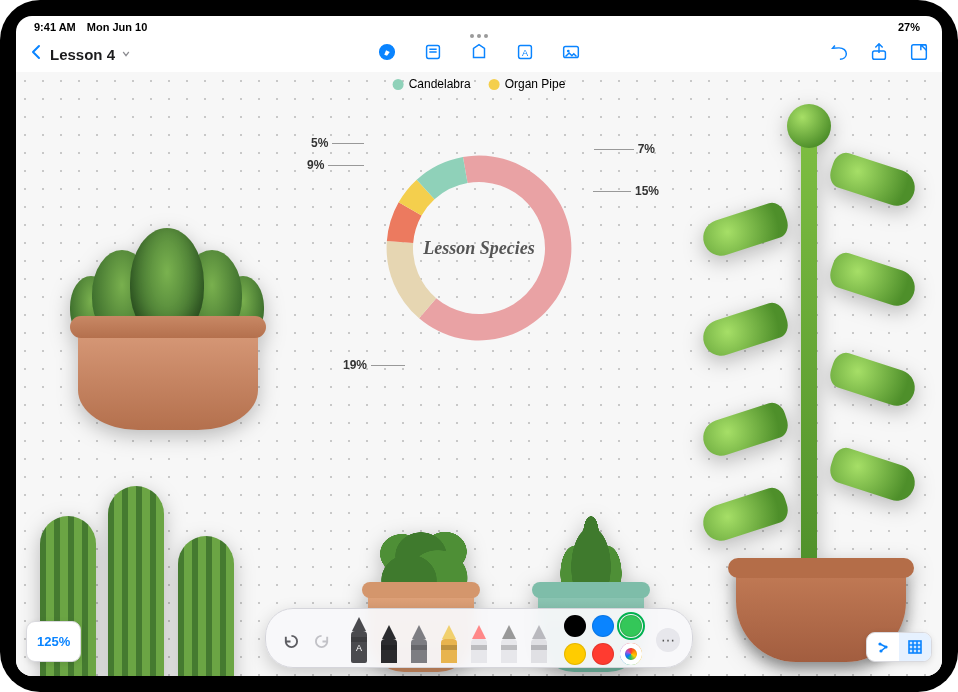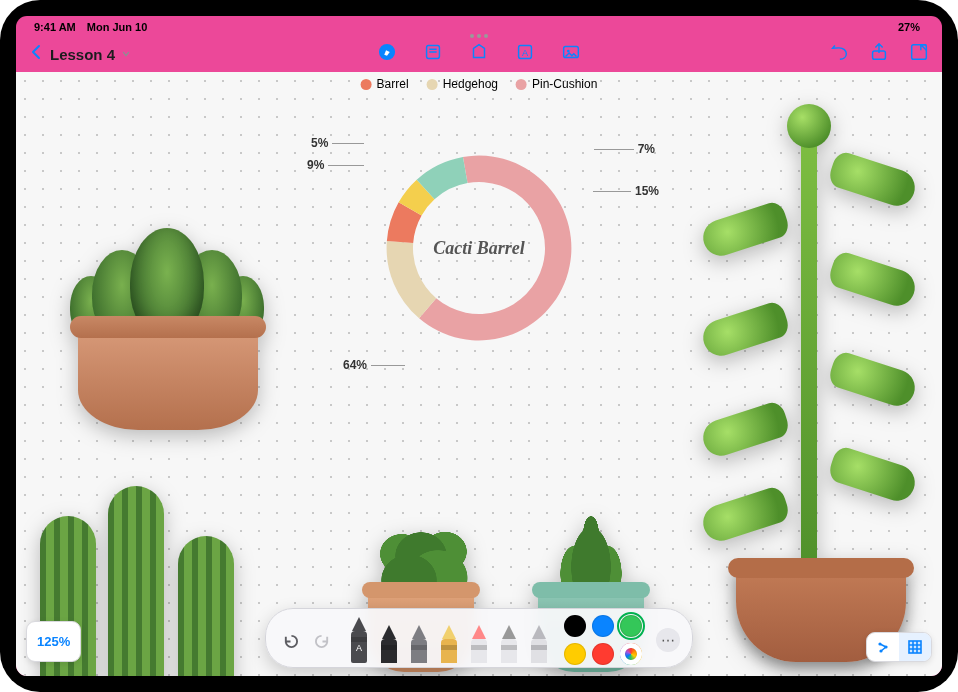--- a/index.html
+++ b/index.html
@@ -6,22 +6,22 @@
   html, body { width: 958px; height: 692px; overflow: hidden; font-family: -apple-system, "Helvetica Neue", Arial, sans-serif; }
   .device {
     width: 958px; height: 692px;
     background: #000;
     border-radius: 40px;
     padding: 16px;
     position: relative;
   }
   .screen {
     width: 100%; height: 100%;
-    background: #ec4899;
-    border-radius: 11px;
+    background: #ffffff;
+    border-radius: 16px;
     position: relative;
     overflow: hidden;
   }
   
   .statusbar {
     display: flex; justify-content: space-between; align-items: center;
     height: 20px; padding: 2px 18px 0 18px;
     font-size: 11px; font-weight: 600; color: #000;
   }
   .statusbar .left span { margin-right: 8px; }
@@ -359,56 +359,52 @@
             </svg>
         </span>
       </div>
     </div>
 
     <div class="canvas">
 
       <div class="legend">
         <div class="legend-row">
           <span class="legend-item">
-              <span class="legend-dot" style="background:#ec7a5f"></span>
-              <span>Barrel</span>
+              <span class="legend-dot" style="background:#8fd1b9"></span>
+              <span>Candelabra</span>
             </span>
           <span class="legend-item">
-              <span class="legend-dot" style="background:#e6d6b2"></span>
-              <span>Hedgehog</span>
-            </span>
-          <span class="legend-item">
-              <span class="legend-dot" style="background:#e9a2a4"></span>
-              <span>Pin-Cushion</span>
+              <span class="legend-dot" style="background:#f4cf4d"></span>
+              <span>Organ Pipe</span>
             </span>
         </div>
       </div>
 
       <div class="chart-wrap">
         <div class="donut">
           <svg viewBox="0 0 100 100" id="donut-svg">
               <path d="M 42.70677653798893 8.638074373487264 A 42 42 0 1 1 22.778964155348504 81.98460891654294 L 30.556402968106074 72.8461492261021 A 30 30 0 1 0 44.79055466999209 20.455767409633758 Z" fill="#e9a2a4"></path>
               <path d="M 22.778964155348504 81.98460891654294 A 42 42 0 0 1 8.123784406469348 46.77780081867362 L 20.088417433192394 47.69842915619544 A 30 30 0 0 0 30.556402968106074 72.8461492261021 Z" fill="#e6d6b2"></path>
               <path d="M 8.123784406469348 46.77780081867362 A 42 42 0 0 1 13.481212960780809 29.254441603462293 L 23.915152114843433 35.18174400247307 A 30 30 0 0 0 20.088417433192394 47.69842915619544 Z" fill="#ec7a5f"></path>
               <path d="M 13.481212960780809 29.254441603462293 A 42 42 0 0 1 21.679299721483634 18.984875693712866 L 29.77092837248831 27.846339781223477 A 30 30 0 0 0 23.915152114843433 35.18174400247307 Z" fill="#f4cf4d"></path>
               <path d="M 21.679299721483634 18.984875693712866 A 42 42 0 0 1 42.70677653798893 8.638074373487264 L 44.79055466999209 20.455767409633758 A 30 30 0 0 0 29.77092837248831 27.846339781223477 Z" fill="#8fd1b9"></path>
             </svg>
-          <div class="donut-center">Cacti Barrel</div>
+          <div class="donut-center">Lesson Species</div>
         </div>
 
         <div class="chart-label" style="top:4px; right:-46px;">
           <span class="leader" style="width:40px;"></span>
             <span>7%</span>
         </div>
         <div class="chart-label" style="top:46px; right:-50px;">
           <span class="leader" style="width:38px;"></span>
             <span>15%</span>
         </div>
         <div class="chart-label" style="bottom:-14px; left:-6px;">
-          <span>64%</span>
+          <span>19%</span>
             <span class="leader" style="width:34px;"></span>
         </div>
         <div class="chart-label" style="top:20px; left:-42px;">
           <span>9%</span>
             <span class="leader" style="width:36px;"></span>
         </div>
         <div class="chart-label" style="top:-2px; left:-38px;">
           <span>5%</span>
             <span class="leader" style="width:32px;"></span>
         </div>

